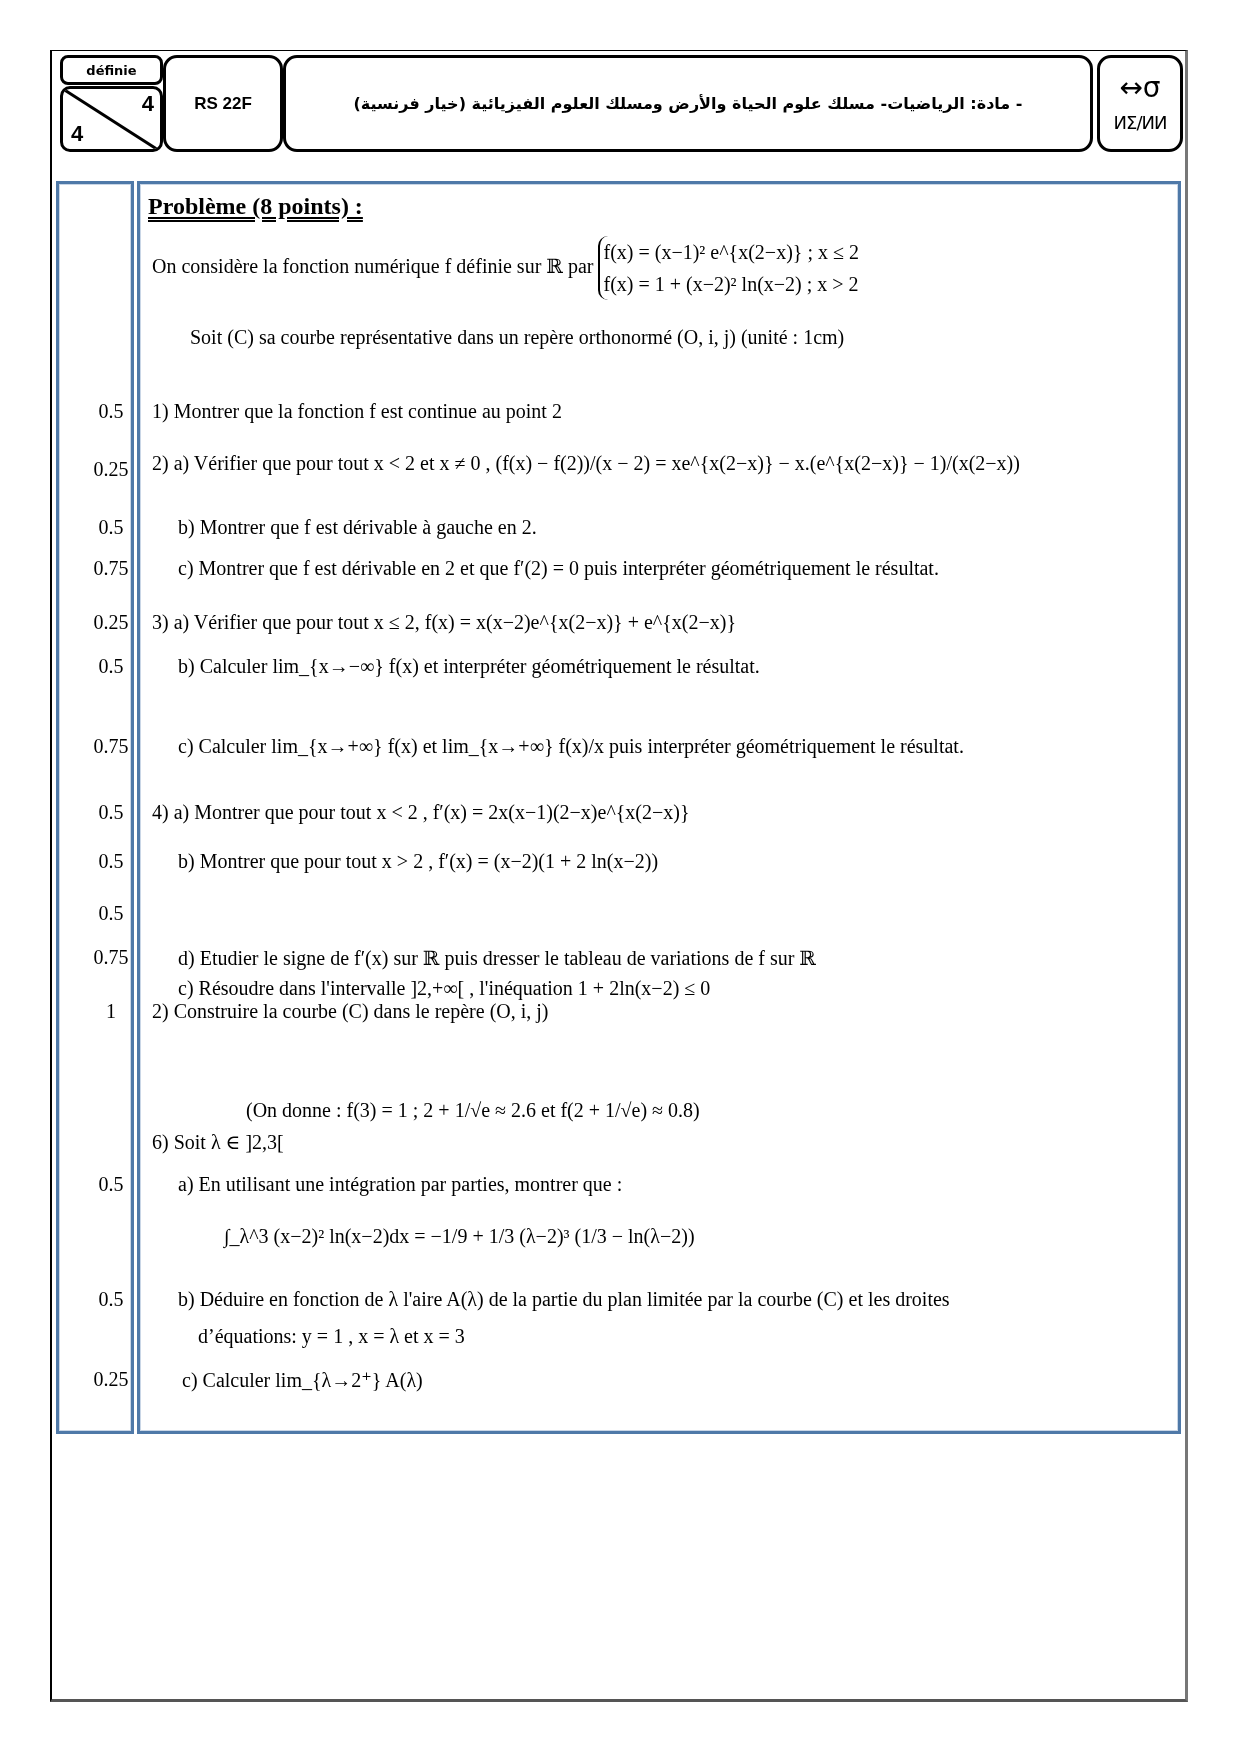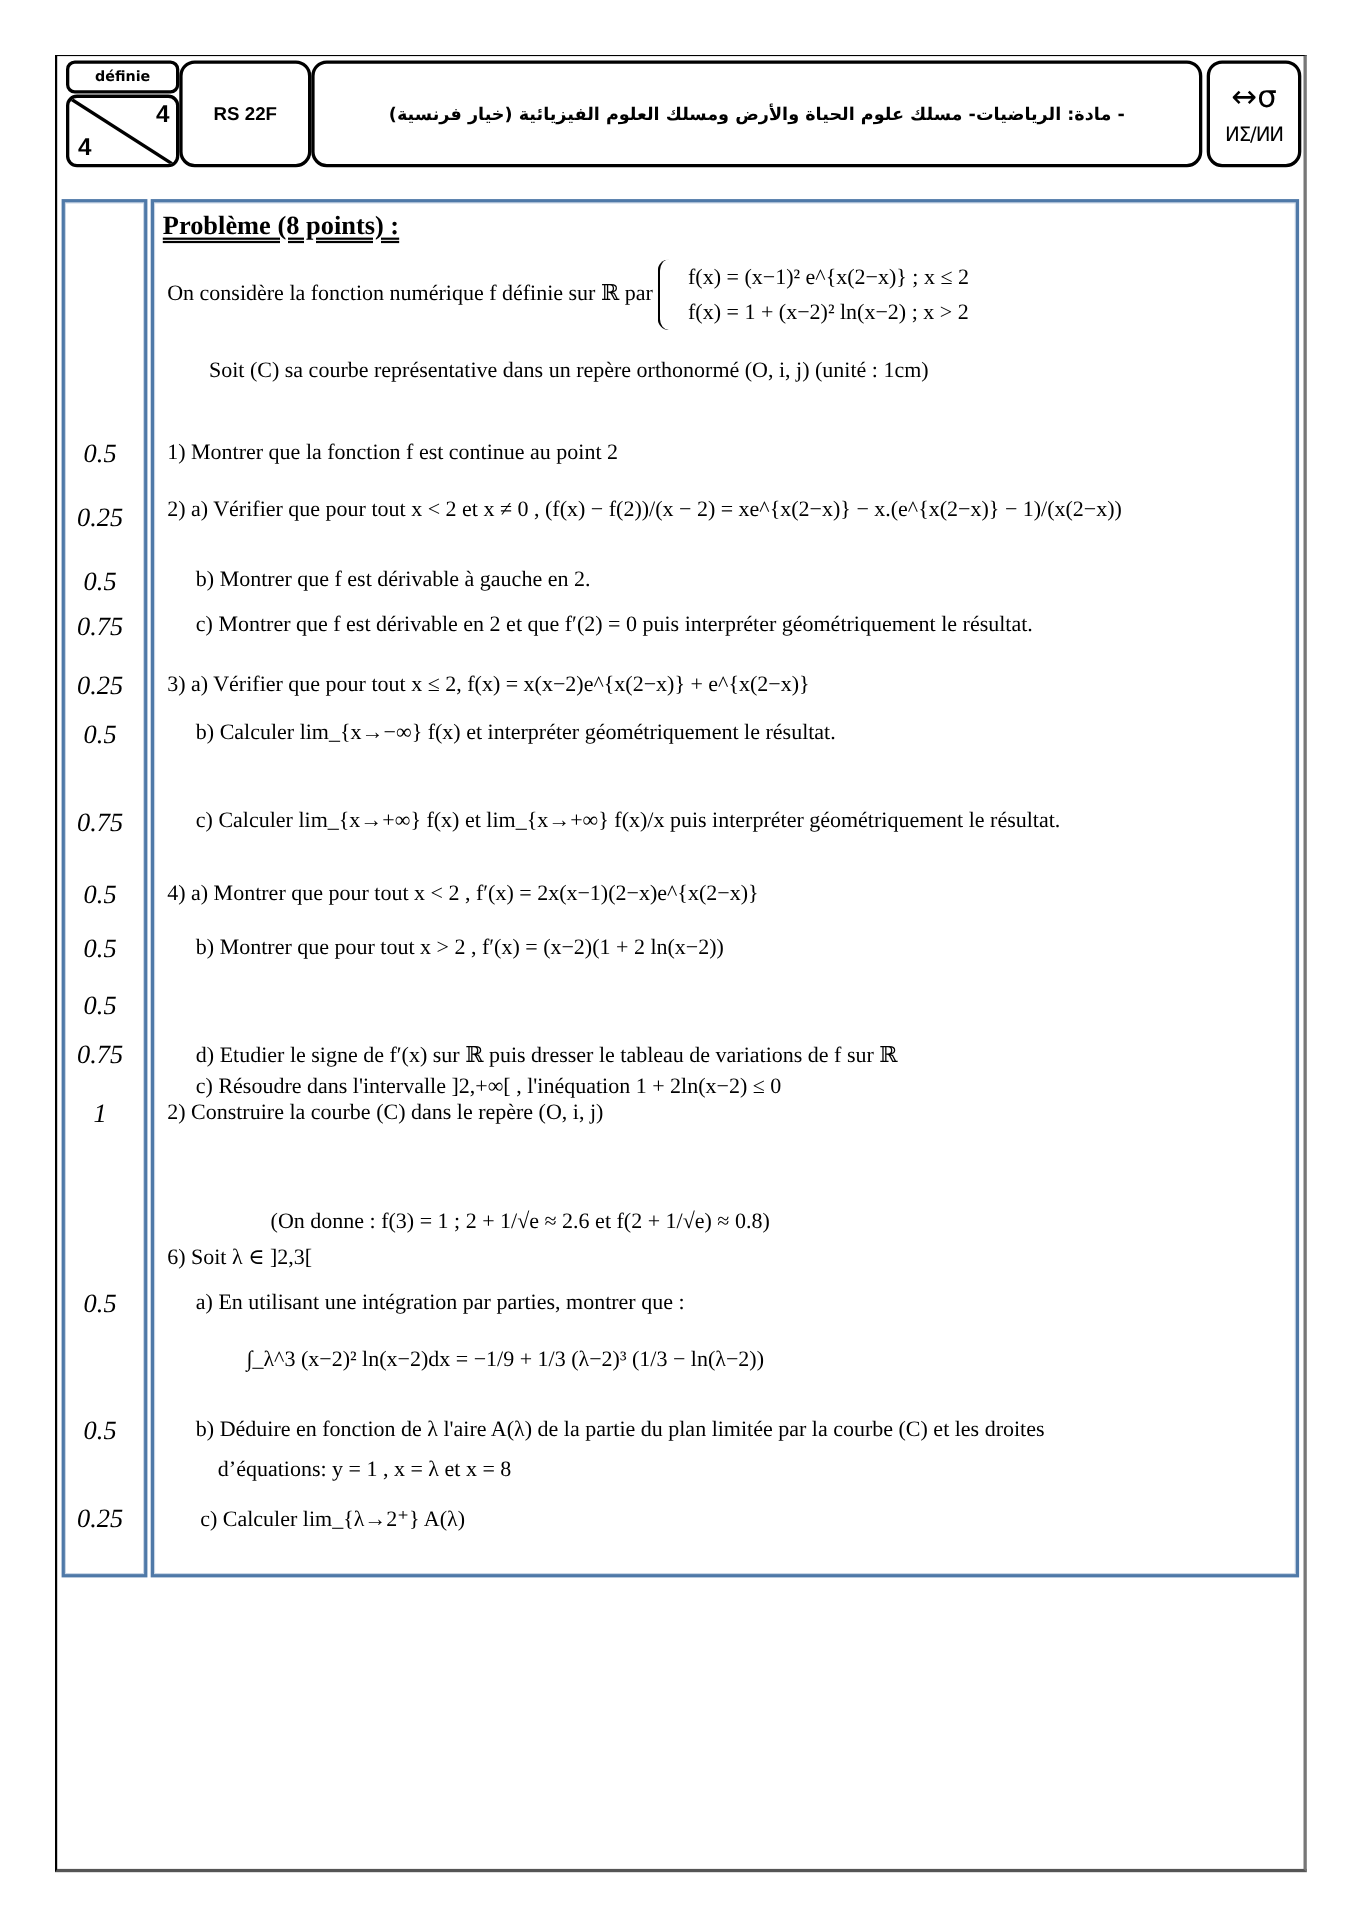--- a/index.html
+++ b/index.html
@@ -34,26 +34,26 @@
               display:flex; flex-direction:column; align-items:center; justify-content:center; }
   .logo-sym { font-family:"DejaVu Sans",sans-serif; font-size:28px; line-height:1; }
   .logo-sub { font-family:"DejaVu Sans",sans-serif; font-weight:normal; font-size:18px; margin-top:10px; letter-spacing:-1px; }
 
   
   .score-col { position:absolute; left:56px; top:181px; width:78px; height:1253px;
                border:3px solid #4f79a8; box-sizing:border-box; box-shadow:0 0 0 1px #c9d6e6 inset; }
   .content-box { position:absolute; left:137px; top:181px; width:1044px; height:1253px;
                  border:3px solid #4f79a8; box-sizing:border-box; box-shadow:0 0 0 1px #c9d6e6 inset; }
 
-  .score { position:absolute; left:52px; width:78px; text-align:center; font-size:24px;font-style:italic; }
+  .score { position:absolute; left:72px; width:78px; text-align:center; font-size:20px; }
 
   .line { position:absolute; font-size:20px; white-space:nowrap; }
   .prob-title { position:absolute; left:148px; top:193px; font-size:24px; font-weight:bold;
                 text-decoration:underline double; text-underline-offset:3px; }
-  .brace-block { display:inline-block; vertical-align:middle; border-left:2px solid #000; border-radius:10px 0 0 10px; padding-left:25px; }
+  .brace-block { display:inline-block; vertical-align:middle; border-left:2px solid #000; border-radius:10px 0 0 10px; padding-left:3px; }
   .brace-block div { line-height:1.6; }
 </style>
 </head>
 <body>
 
 <div class="page-frame"></div>
 
 <div class="hbox page-label-box">définie</div>
 <div class="hbox page-num-box">
   <svg width="103" height="66">
@@ -112,14 +112,14 @@
 <div class="line" style="left:152px; top:801px;">4) a) Montrer que pour tout x &lt; 2 , f′(x) = 2x(x−1)(2−x)e^{x(2−x)}</div>
 <div class="line" style="left:178px; top:850px;">b) Montrer que pour tout x &gt; 2 , f′(x) = (x−2)(1 + 2 ln(x−2))</div>
 <div class="line" style="left:178px; top:929px;margin-top:48px;">c) Résoudre dans l'intervalle ]2,+∞[ , l'inéquation 1 + 2ln(x−2) ≤ 0</div>
 <div class="line" style="left:178px; top:946px;">d) Etudier le signe de f′(x) sur ℝ puis dresser le tableau de variations de f sur ℝ</div>
 <div class="line" style="left:152px; top:1000px;">2) Construire la courbe (C) dans le repère (O, i, j)</div>
 <div class="line" style="left:246px; top:1063px;margin-top:36px;">(On donne : f(3) = 1 ; 2 + 1/√e ≈ 2.6 et f(2 + 1/√e) ≈ 0.8)</div>
 <div class="line" style="left:152px; top:1130px;">6) Soit λ ∈ ]2,3[</div>
 <div class="line" style="left:178px; top:1173px;">a) En utilisant une intégration par parties, montrer que :</div>
 <div class="line" style="left:224px; top:1225px;">∫_λ^3 (x−2)² ln(x−2)dx = −1/9 + 1/3 (λ−2)³ (1/3 − ln(λ−2))</div>
 <div class="line" style="left:178px; top:1288px;">b) Déduire en fonction de λ l'aire A(λ) de la partie du plan limitée par la courbe (C) et les droites</div>
-<div class="line" style="left:198px; top:1325px;">d’équations: y = 1 , x = λ et x = 8</div>
+<div class="line" style="left:198px; top:1325px;">d’équations: y = 1 , x = λ et x = 3</div>
 <div class="line" style="left:182px; top:1368px;">c) Calculer lim_{λ→2⁺} A(λ)</div>
 
 </body></html>

